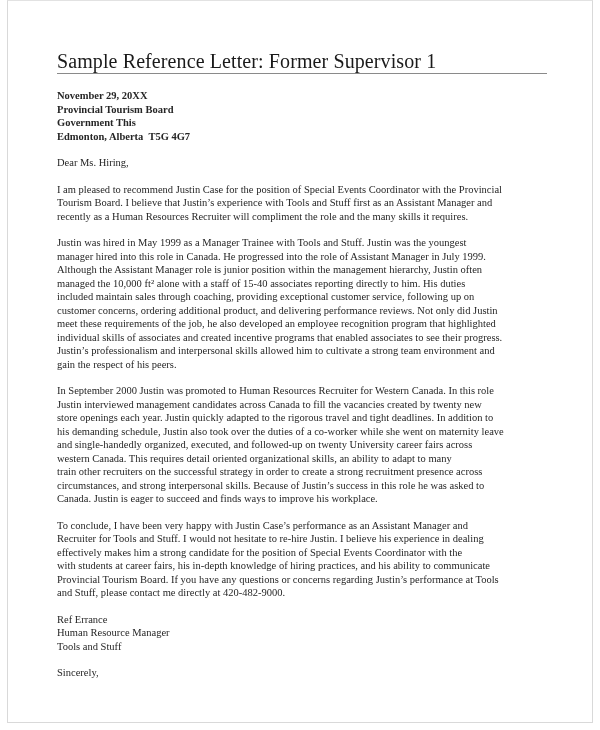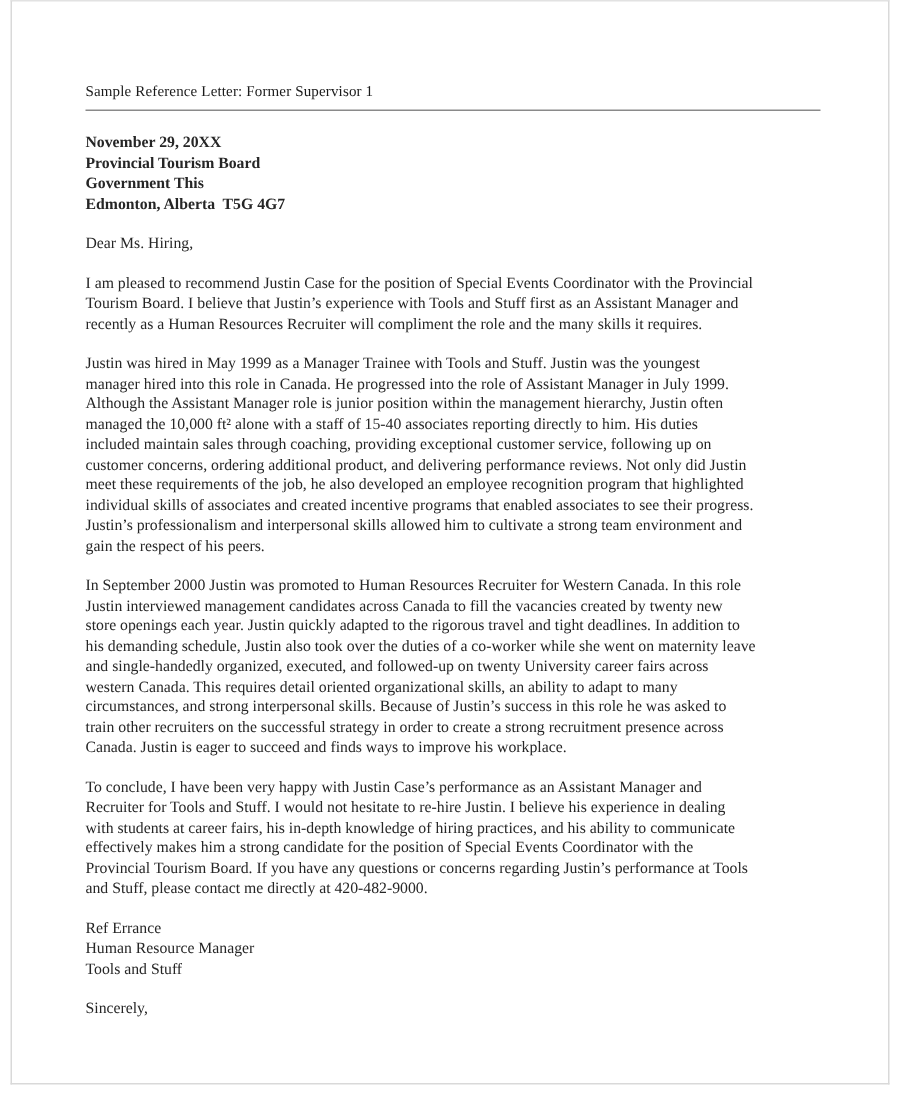--- a/index.html
+++ b/index.html
@@ -28,21 +28,21 @@
   }
   .doc {
     position: absolute;
     left: 49px;
     top: 52px;
     right: 45px;
     color: #262626;
   }
   .doc-title {
     margin: 0;
-    font-size: 10px;
+    font-size: 20px;
     font-weight: normal;
     line-height: 17px;
     color: #1a1a1a;
     letter-spacing: 0.1px;
     padding-bottom: 3px;
     border-bottom: 1.5px solid #8a8a8a;
   }
   .date-block {
     margin-top: 15px;
     font-weight: bold;
@@ -96,30 +96,30 @@
           <div class="line">gain the respect of his peers.</div>
         </div>
 
       <div class="block">
           <div class="line">In September 2000 Justin was promoted to Human Resources Recruiter for Western Canada. In this role</div>
           <div class="line">Justin interviewed management candidates across Canada to fill the vacancies created by twenty new</div>
           <div class="line">store openings each year. Justin quickly adapted to the rigorous travel and tight deadlines. In addition to</div>
           <div class="line">his demanding schedule, Justin also took over the duties of a co-worker while she went on maternity leave</div>
           <div class="line">and single-handedly organized, executed, and followed-up on twenty University career fairs across</div>
           <div class="line">western Canada. This requires detail oriented organizational skills, an ability to adapt to many</div>
+          <div class="line">train other recruiters on the successful strategy in order to create a strong recruitment presence across</div>
           <div class="line">circumstances, and strong interpersonal skills. Because of Justin’s success in this role he was asked to</div>
-          <div class="line">train other recruiters on the successful strategy in order to create a strong recruitment presence across</div>
           <div class="line">Canada. Justin is eager to succeed and finds ways to improve his workplace.</div>
         </div>
 
       <div class="block">
           <div class="line">To conclude, I have been very happy with Justin Case’s performance as an Assistant Manager and</div>
           <div class="line">Recruiter for Tools and Stuff. I would not hesitate to re-hire Justin. I believe his experience in dealing</div>
+          <div class="line">effectively makes him a strong candidate for the position of Special Events Coordinator with the</div>
           <div class="line">with students at career fairs, his in-depth knowledge of hiring practices, and his ability to communicate</div>
-          <div class="line">effectively makes him a strong candidate for the position of Special Events Coordinator with the</div>
           <div class="line">Provincial Tourism Board. If you have any questions or concerns regarding Justin’s performance at Tools</div>
           <div class="line">and Stuff, please contact me directly at 420-482-9000.</div>
         </div>
 
       <div class="block">
           <div class="line">Ref Errance</div>
           <div class="line">Human Resource Manager</div>
           <div class="line">Tools and Stuff</div>
         </div>
 

